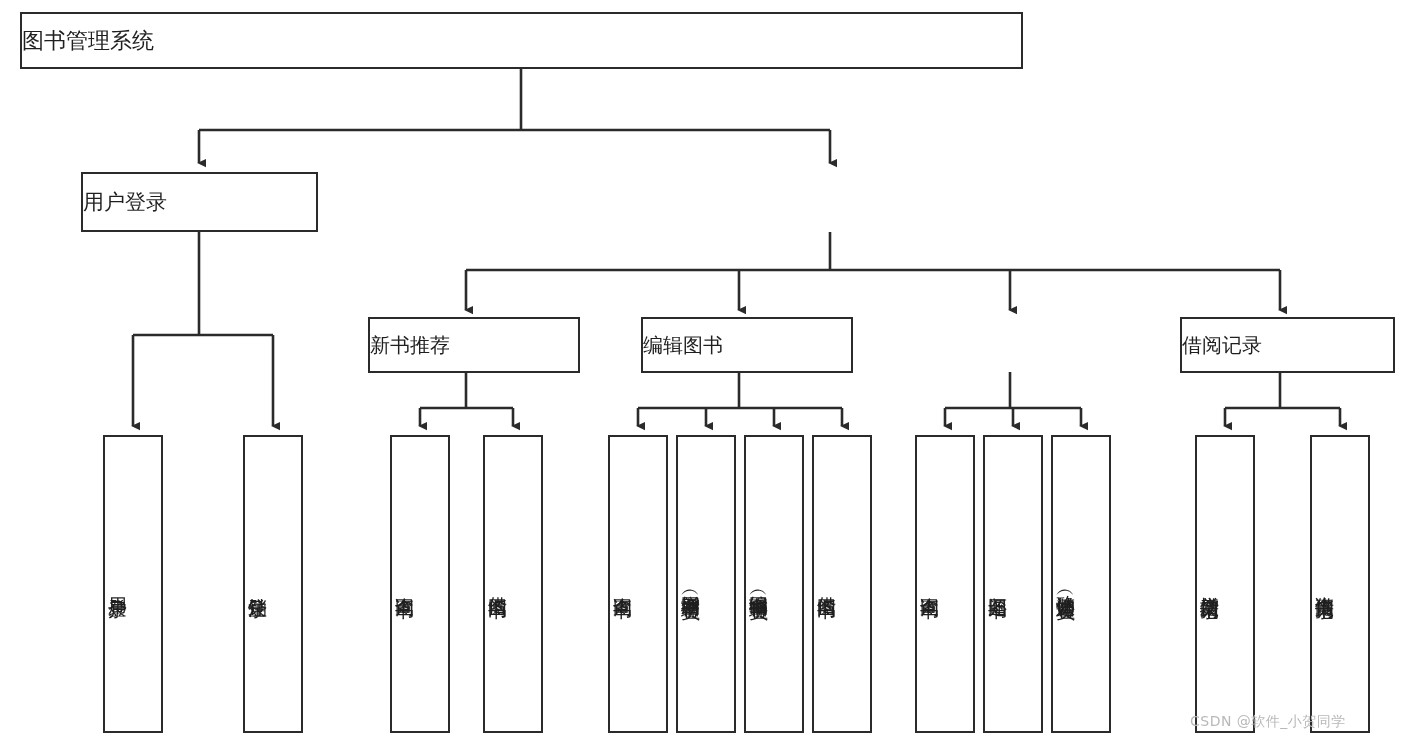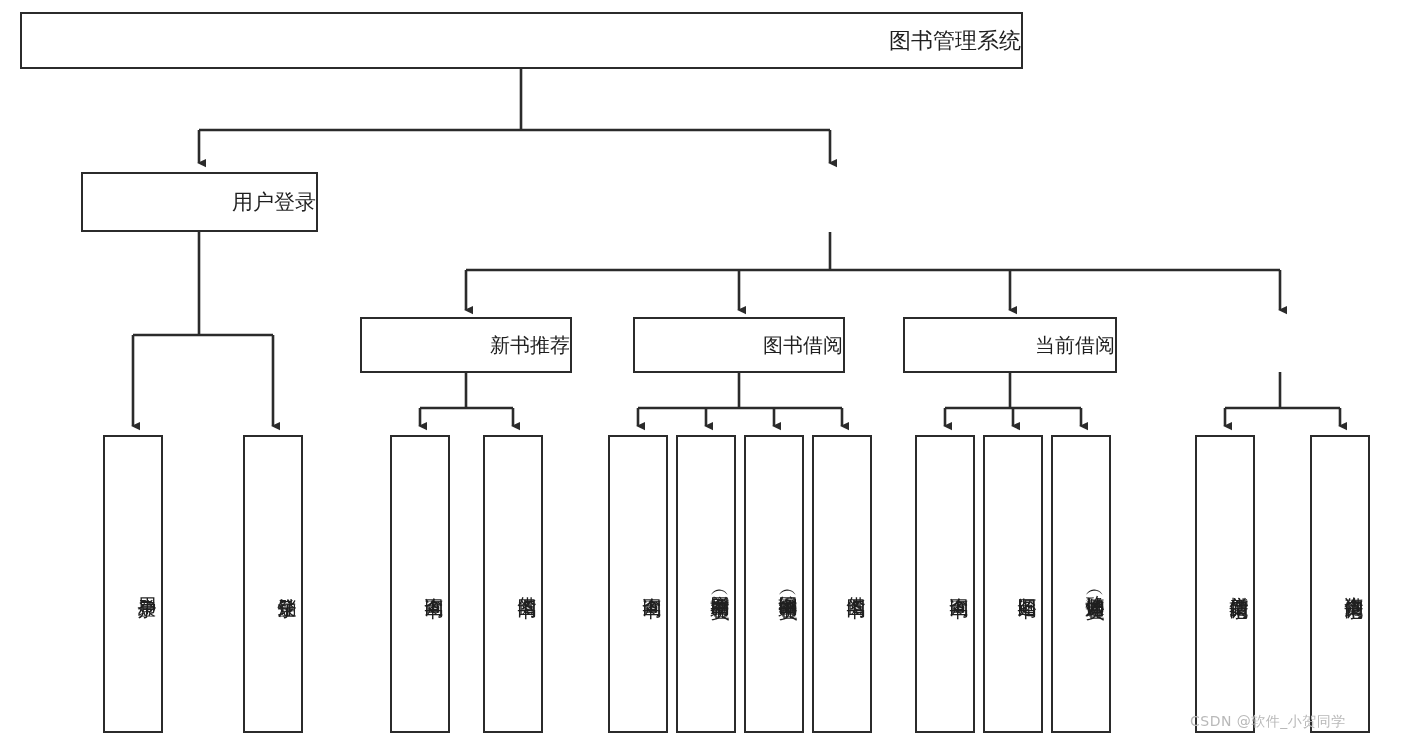--- a/index.html
+++ b/index.html
@@ -24,37 +24,38 @@
     width: 1405px;
     height: 747px;
   }
   .node {
     position: absolute;
     box-sizing: border-box;
     border: 2px solid #2b2b2b;
     background: #ffffff;
     display: flex;
     align-items: center;
-    justify-content: flex-end;
+    justify-content: flex-start;
     color: #1f1f1f;
   }
   .node-root {
     left: 20px;
     top: 12px;
     width: 1003px;
     height: 57px;
     font-size: 22px;
   }
   .node-lvl2 {
     height: 60px;
     font-size: 21px;
   }
   .node-lvl3 {
     height: 56px;
     font-size: 20px;
+    margin-left: 8px;
   }
   .node-leaf {
     width: 60px;
     top: 435px;
     height: 298px;
     font-size: 19px;
     line-height: 1.18;
     padding: 6px 2px;
   }
   .vtext {
@@ -135,24 +136,24 @@
   </div>
 
   <div class="node node-lvl2" style="left:81px; top:172px; width:237px;">
     <span>用户登录</span>
   </div>
 
   <div class="node node-lvl3" style="left:360px; top:317px; width:212px;">
     <span>新书推荐</span>
   </div>
   <div class="node node-lvl3" style="left:633px; top:317px; width:212px;">
-    <span>图书借阅</span>
-  </div>
-  <div class="node node-lvl3" style="left:903px; top:317px; width:214px;">
-    <span>当前借阅</span>
+    <span>编辑图书</span>
+  </div>
+  <div class="node node-lvl3" style="left:1172px; top:317px; width:215px;">
+    <span>借阅记录</span>
   </div>
 
   <div class="node node-leaf" style="left:103px;">
     <span class="vtext">用户登录</span>
   </div>
   <div class="node node-leaf" style="left:243px;">
     <span class="vtext">注销登录</span>
   </div>
 
   <div class="node node-leaf" style="left:390px;">

